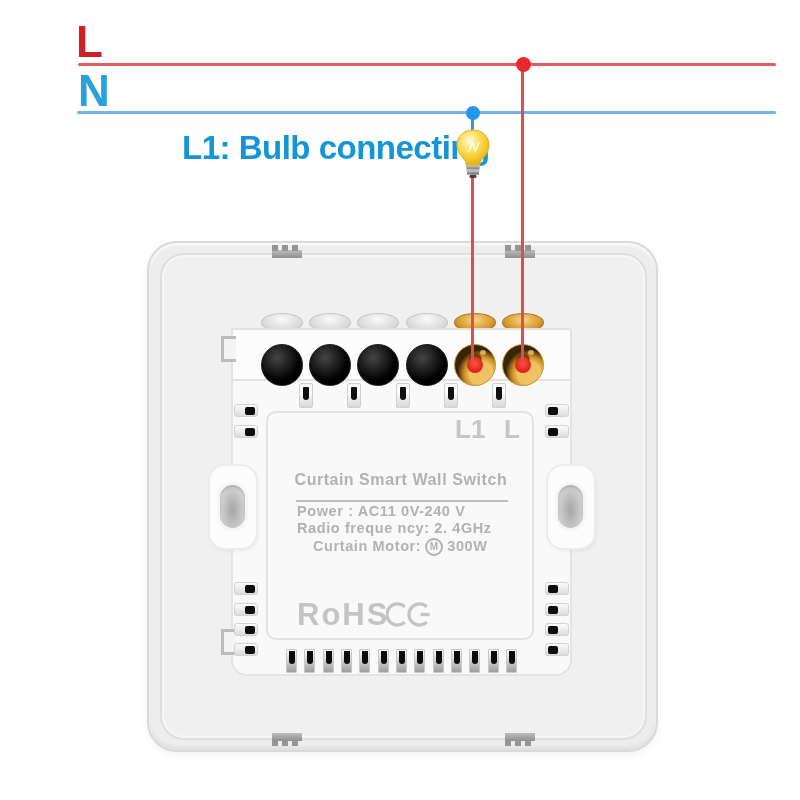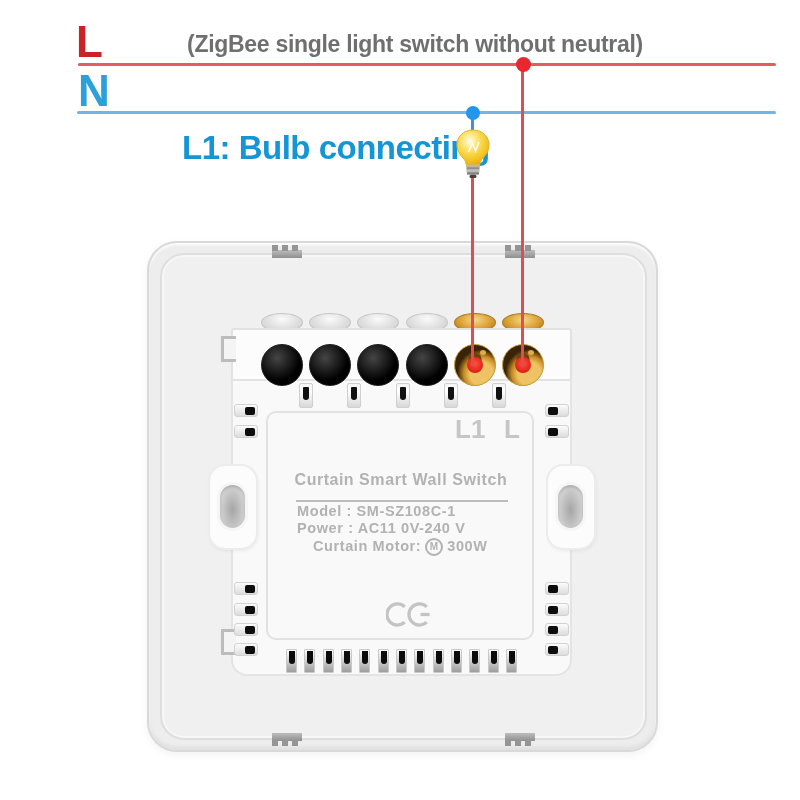--- a/index.html
+++ b/index.html
@@ -117,21 +117,20 @@
 </style>
 </head>
 <body>
 
 <div class="canvas">
 
   <div class="label-l">L</div>
   <div class="hline-l"></div>
   <div class="label-n">N</div>
   <div class="hline-n"></div>
-  <div class="diagram-title">(ZigBee single light switch without neutral)</div>
   <div class="note">L1: Bulb connecting</div>
 
   <div class="vwire vwire-l"></div>
   <div class="vwire vwire-bulb-n"></div>
   <div class="vwire vwire-bulb-l"></div>
   <div class="dot dot-l"></div>
   <div class="dot dot-n"></div>
 
   <div class="bulb">
     <svg width="40" height="51" viewBox="0 0 40 51">
@@ -204,29 +203,30 @@
   <div class="label-box"></div>
   <div class="tlabel tlabel-l1">L1</div>
   <div class="tlabel tlabel-l">L</div>
 
   <div class="dev-title">
     <span class="dev-brand">Curtain</span><span class="dev-name">Smart Wall Switch</span>
   </div>
   <div class="dev-underline"></div>
 
   <div class="specs">
-    <div class="spec-line">Model : SM-SZ108C-1</div>
     <div class="spec-line">Power : AC11 0V-240 V</div>
+    <div class="spec-line">Radio freque ncy: 2. 4GHz</div>
     <div class="spec-line spec-motor">
       <span>Curtain Motor:</span>
       <span class="motor-icon">M</span>
       <span>300W</span>
     </div>
   </div>
 
+  <div class="rohs">RoHS</div>
   <div class="ce" aria-label="CE">
     <svg width="46" height="27" viewBox="0 0 48 28">
       <path d="M19.5 6 A11 11 0 1 0 19.5 22" fill="none" stroke="#c4c4c4" stroke-width="3.4"></path>
       <path d="M42.5 6 A11 11 0 1 0 42.5 22" fill="none" stroke="#c4c4c4" stroke-width="3.4"></path>
       <path d="M36 14 H45.5" fill="none" stroke="#c4c4c4" stroke-width="3.4"></path>
     </svg>
   </div>
 
   <div class="bottom-pins">
     <div class="bottom-pin"></div>

